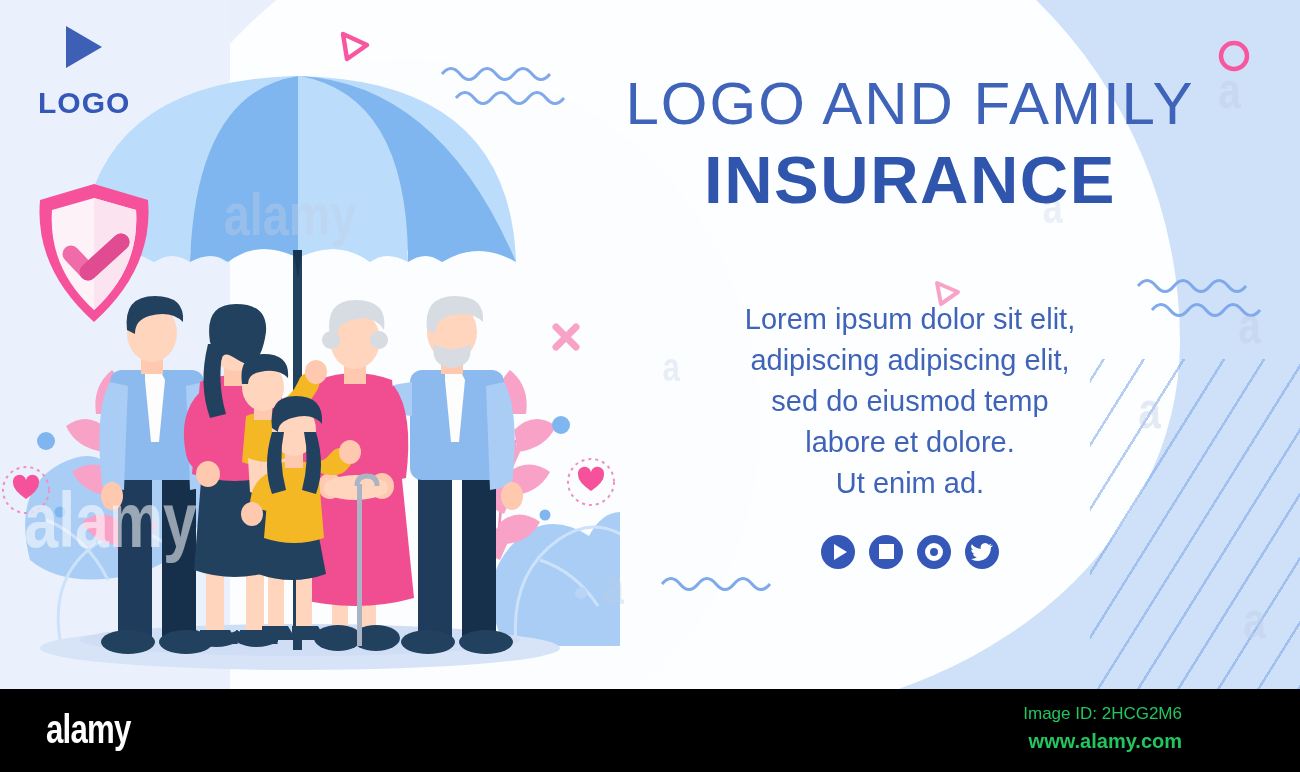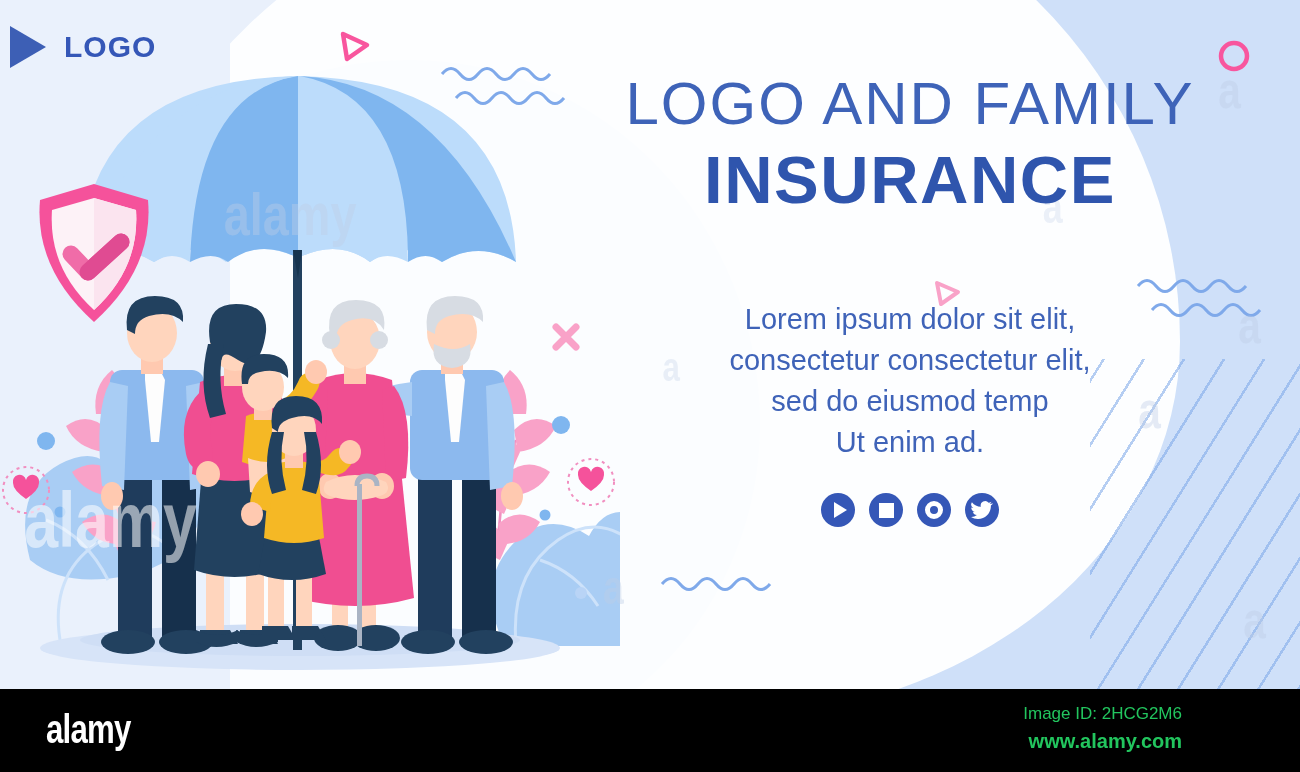--- a/index.html
+++ b/index.html
@@ -74,23 +74,24 @@
       -58deg,
       rgba(122,166,232,0.55) 0px,
       rgba(122,166,232,0.55) 2.5px,
       rgba(0,0,0,0) 2.5px,
       rgba(0,0,0,0) 34px
     );
   }
 
   
   #logo {
-    position:absolute; left:10px; top:26px;
+    position:absolute; left:38px; top:26px;
     display:flex; align-items:center; gap:18px;
     z-index:30;
+    flex-direction:column;
   }
   #logo .tri {
     width:0;height:0;
     border-left:36px solid #3d5fb5;
     border-top:21px solid transparent;
     border-bottom:21px solid transparent;
   }
   #logo .txt {
     font-size:30px; font-weight:bold; letter-spacing:1px;
     color:#3557b7;
@@ -427,22 +428,23 @@
       <path d="M41 76 l17 18 l33 -30" fill="none" stroke="#f06ca8" stroke-width="17" stroke-linecap="round" stroke-linejoin="round"></path>
       <path d="M58 94 l33 -30" fill="none" stroke="#e04b92" stroke-width="17" stroke-linecap="round" stroke-linejoin="round"></path>
     </svg>
 
     <div id="textcol">
       <div id="title1">LOGO AND FAMILY</div>
       <div id="title2">INSURANCE</div>
 
       <div id="body">
         <div>Lorem ipsum dolor sit elit,</div>
-        <div>consectetur consectetur elit,</div>
+        <div>adipiscing adipiscing elit,</div>
         <div>sed do eiusmod temp</div>
+        <div>labore et dolore.</div>
         <div>Ut enim ad.</div>
       </div>
 
       <div id="social">
         <div class="soc">
             <span class="pl"></span>
           </div>
         <div class="soc">
             <span class="sq"></span>
           </div>

